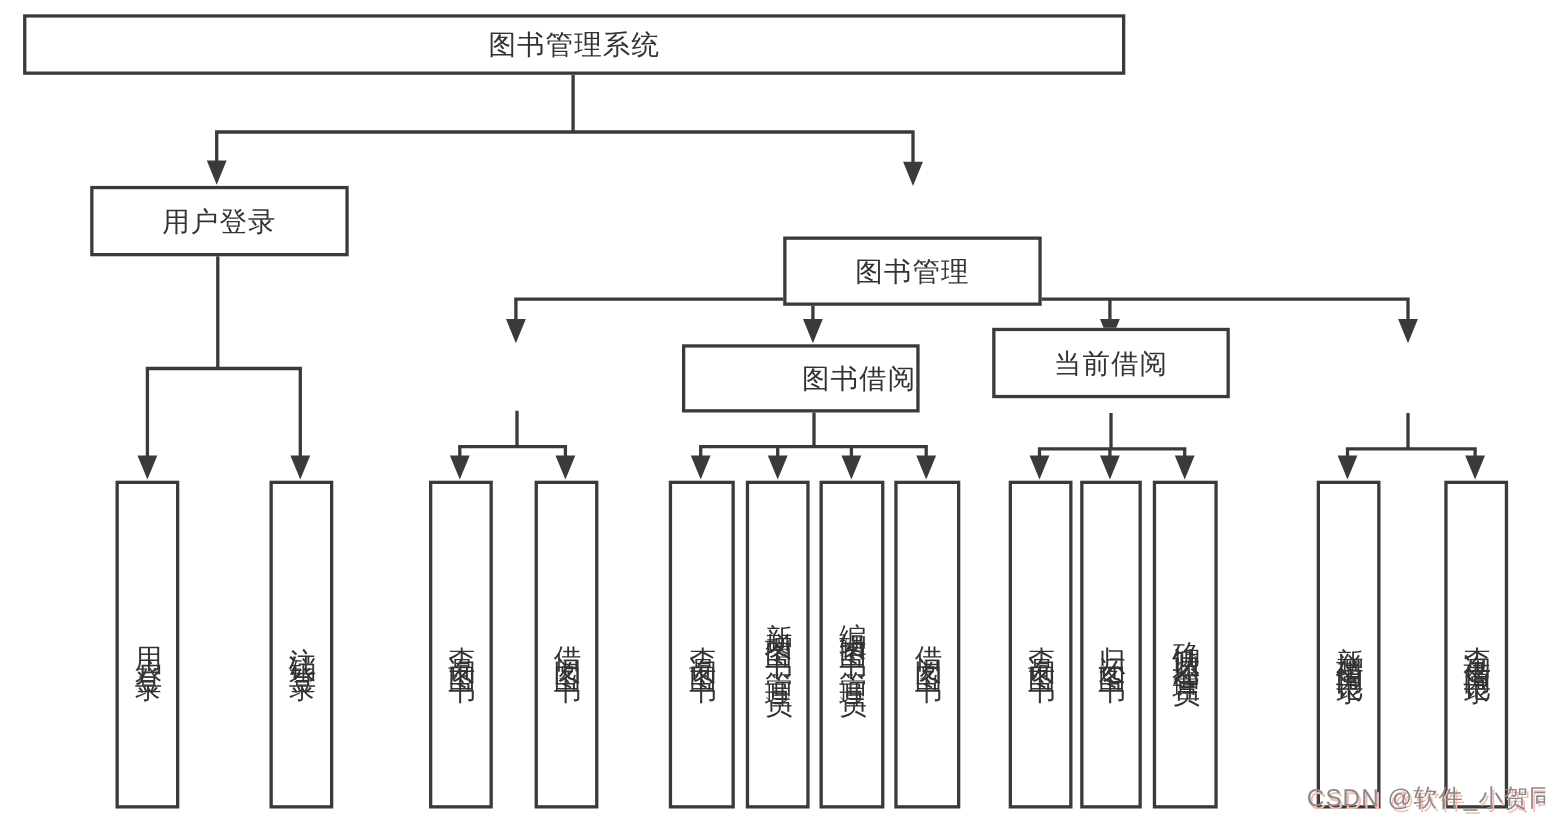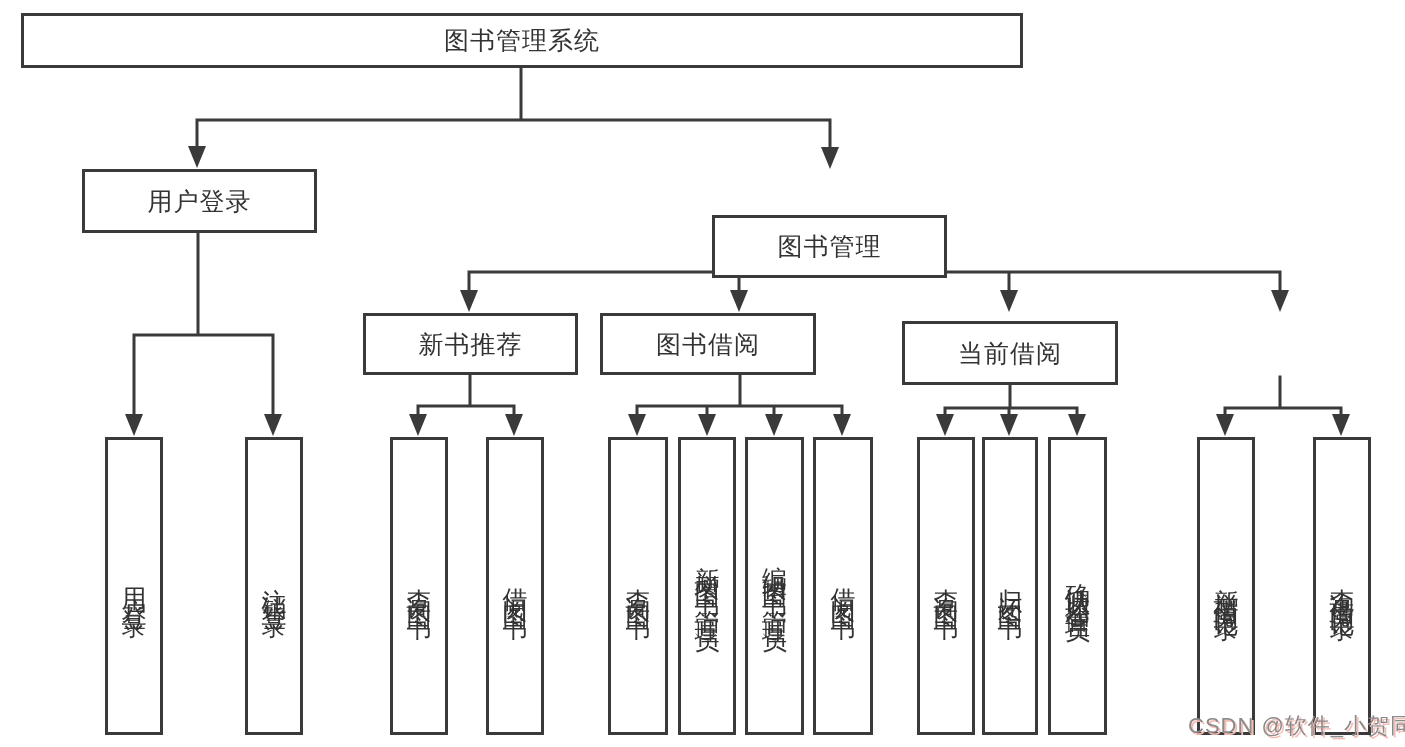--- a/index.html
+++ b/index.html
@@ -67,27 +67,24 @@
     <span>图书管理系统</span>
   </div>
 
   <div class="hbox" style="left:82px;top:169px;width:235px;height:64px;">
     <span>用户登录</span>
   </div>
   <div class="hbox" style="left:712px;top:170px;width:235px;height:63px;margin-top:45px;">
     <span>图书管理</span>
   </div>
 
-  <div class="hbox" style="left:363px;top:313px;width:215px;height:62px;">
-    <span>新书推荐</span>
-  </div>
-  <div class="hbox" style="left:600px;top:313px;width:216px;height:62px;">
+  <div class="hbox" style="left:620px;top:313px;width:216px;height:62px;justify-content:flex-end;">
     <span>图书借阅</span>
   </div>
-  <div class="hbox" style="left:902px;top:321px;width:216px;height:64px;">
+  <div class="hbox" style="left:902px;top:298px;width:216px;height:64px;">
     <span>当前借阅</span>
   </div>
 
   <div class="vbox" style="left:105px;top:437px;width:58px;height:298px;">
     <span>用户登录</span>
   </div>
   <div class="vbox" style="left:245px;top:437px;width:58px;height:298px;">
     <span>注销登录</span>
   </div>
 

